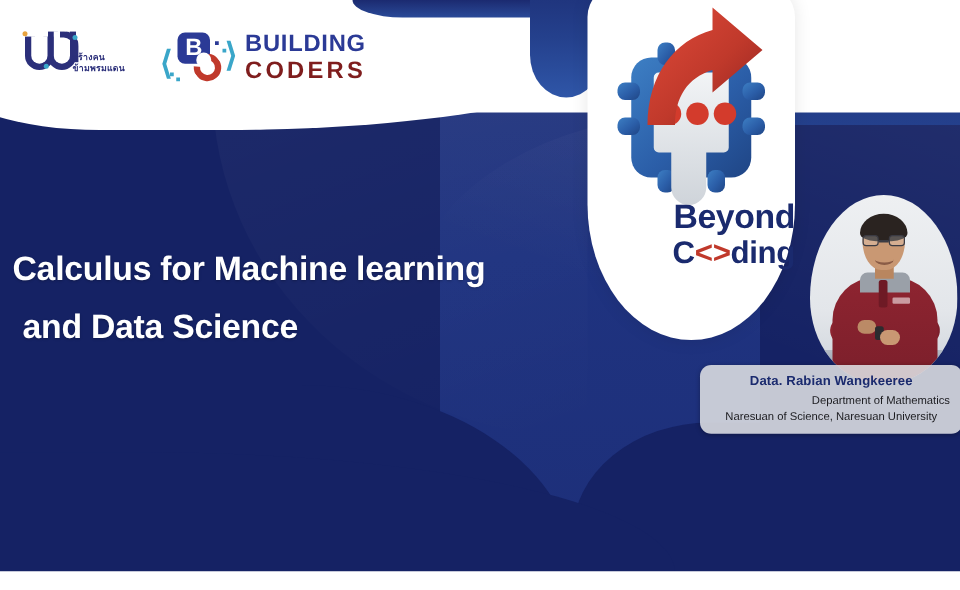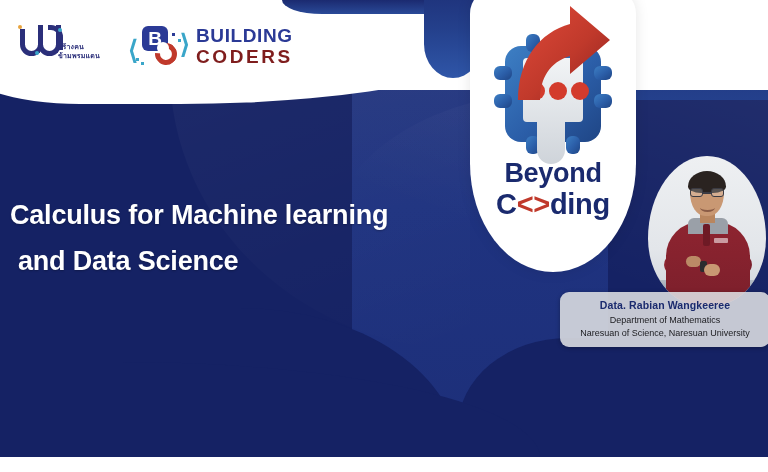--- a/index.html
+++ b/index.html
@@ -272,27 +272,27 @@
   }
   .bey {
     position: absolute;
     left: 0; top: 0;
     width: 166px; height: 284px;
   }
   .bey-text {
     position: absolute;
     left: 0; top: 172px;
     width: 166px;
-    text-align: center;
+    text-align: right;
     color: #1a2a6e;
     font-weight: bold;
     line-height: 1.0;
   }
   .bey-1 { font-size: 27px; letter-spacing: -0.3px; }
-  .bey-2 { font-size: 29px; letter-spacing: -0.3px; margin-top: 3px; }
+  .bey-2 { font-size: 25px; letter-spacing: -0.3px; margin-top: 3px; }
   .bey-lt { color: #c0392b; }
 
   
   .title {
     position: absolute;
     left: 10px; top: 192px;
     width: 450px;
     color: #ffffff;
     font-size: 27px;
     font-weight: bold;
@@ -455,20 +455,21 @@
     font-size: 10.5px;
     font-weight: bold;
     letter-spacing: 0.1px;
     white-space: nowrap;
   }
   .pr-dept {
     color: #1b1b1f;
     font-size: 9px;
     margin-top: 4px;
     white-space: nowrap;
+    text-align: right;
   }
   .pr-fac {
     color: #1b1b1f;
     font-size: 9px;
     margin-top: 3px;
     white-space: nowrap;
   }
 </style>
 </head>
 <body>

